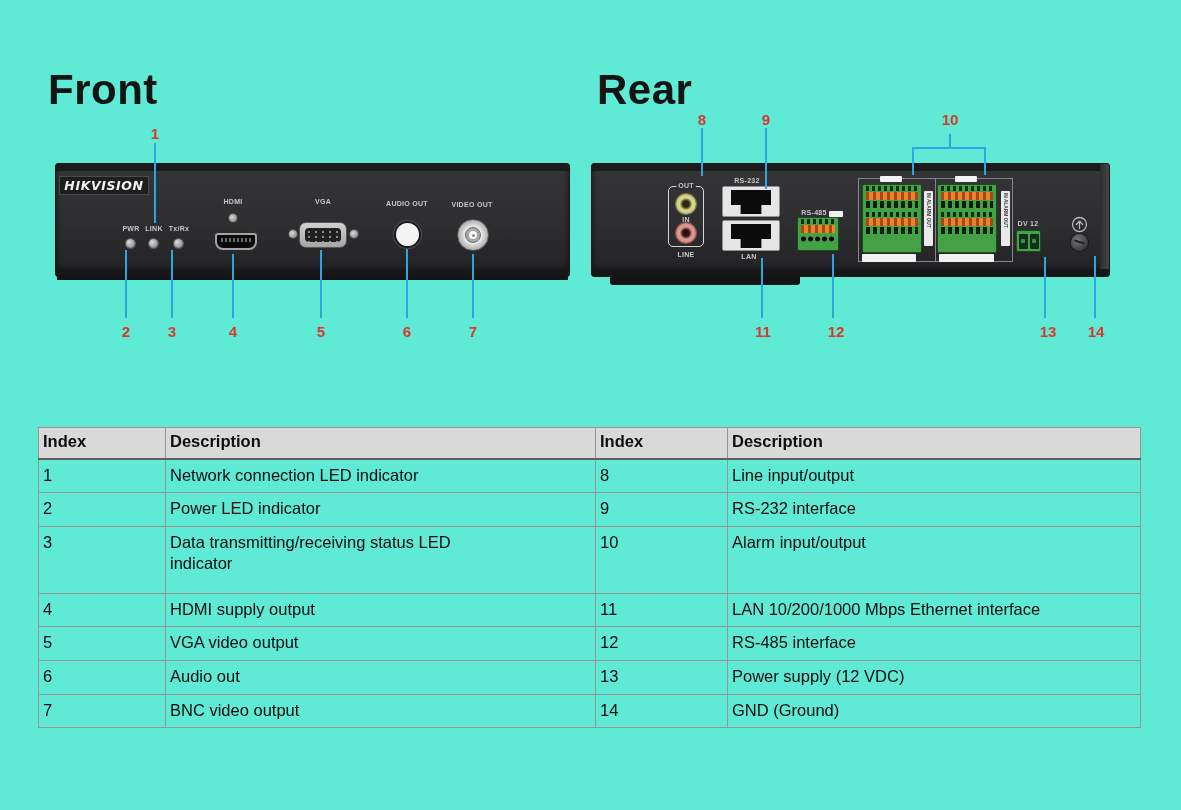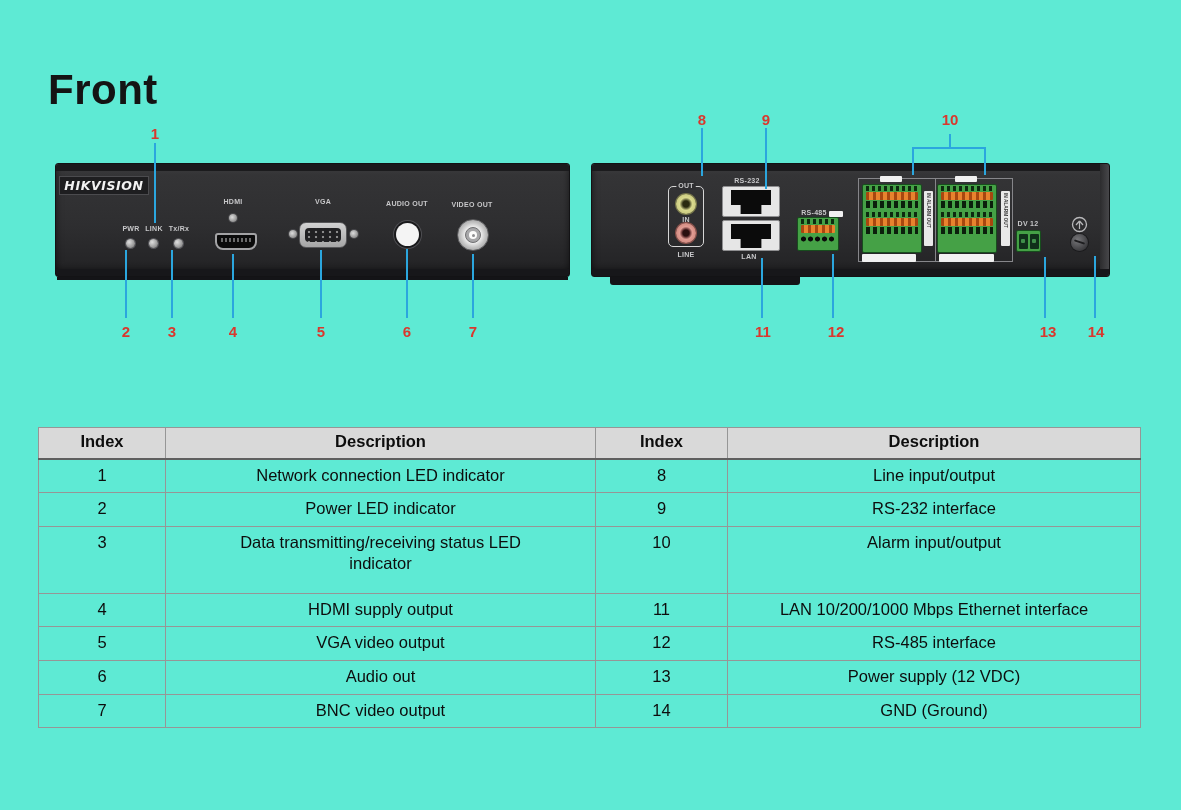--- a/index.html
+++ b/index.html
@@ -101,32 +101,33 @@
 
   
   .co-num { position:absolute; width:24px; margin-left:-12px; text-align:center;
     font-size:15px; font-weight:bold; color:#d9382e; line-height:16px; }
   .co-line { position:absolute; width:2px; background:#2ba6de; }
   .co-hline { position:absolute; height:2px; background:#2ba6de; }
 
   
   table.spec { position:absolute; left:38px; top:427px; width:1102px; border-collapse:collapse;
     table-layout:fixed; font-size:16.5px; color:#0d0d0d; }
-  table.spec th, table.spec td { border:1px solid #969696; text-align:center; vertical-align:top; padding:5px 4px 0 4px; }
+  table.spec th, table.spec td { border:1px solid #969696; text-align:left; vertical-align:top; padding:5px 4px 0 4px; }
   table.spec th { background:#d9d9d9; font-weight:bold; height:31px; padding-top:4px;
     border-bottom:2px solid #5f5f5f; }
   table.spec td { line-height:21px; }
   td.multiline { white-space:pre-line; line-height:31px; padding-top:4px; }
 </style>
 </head>
 <body>
 
 <div class="stage">
 
   <div class="heading" style="left:48px; top:66px;">Front</div>
+  <div class="heading" style="left:597px; top:66px;">Rear</div>
 
   <div class="panel" style="left:55px; width:515px;">
     <div class="logo">HIKVISION</div>
 
     <div class="plabel" style="left:75px; top:60px;">PWR</div>
     <div class="plabel" style="left:98px; top:60px;">LINK</div>
     <div class="plabel" style="left:123px; top:60px;">Tx/Rx</div>
 
     <div class="led" style="left:70px; top:75px;"></div>
     <div class="led" style="left:93px; top:75px;"></div>

